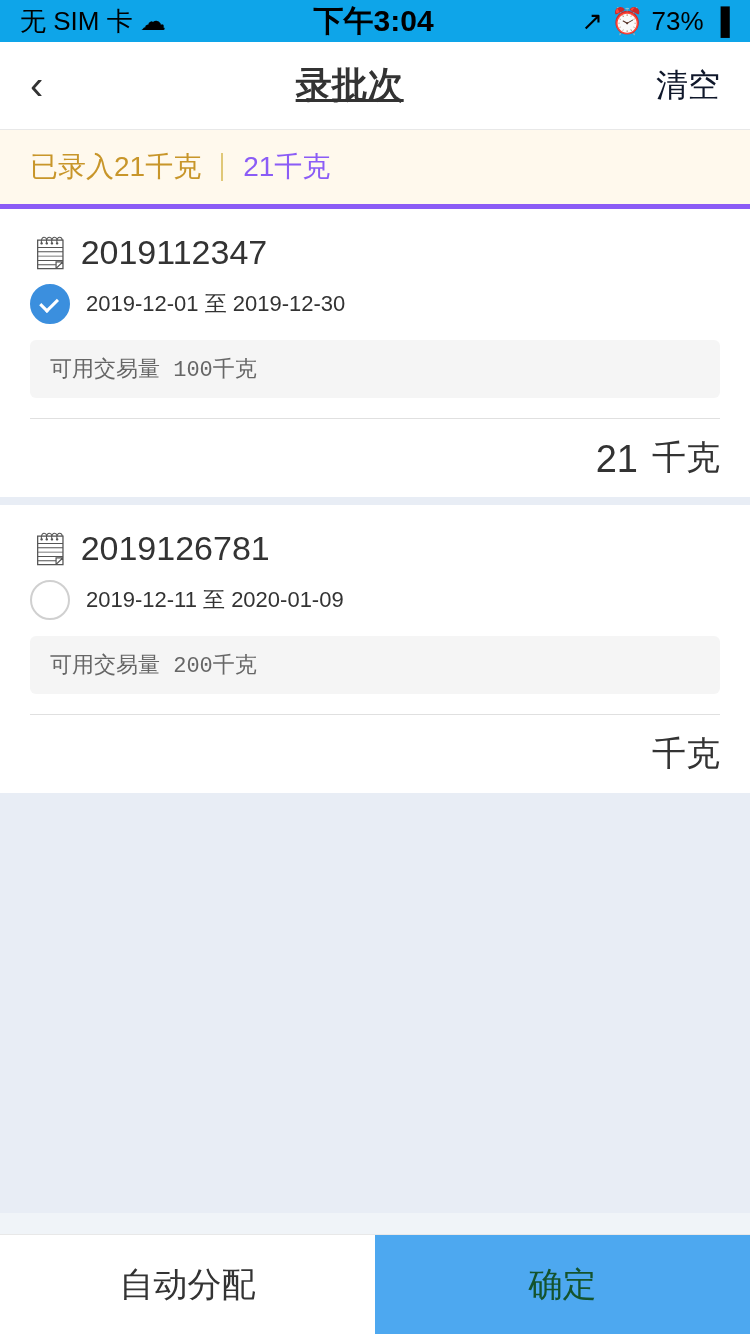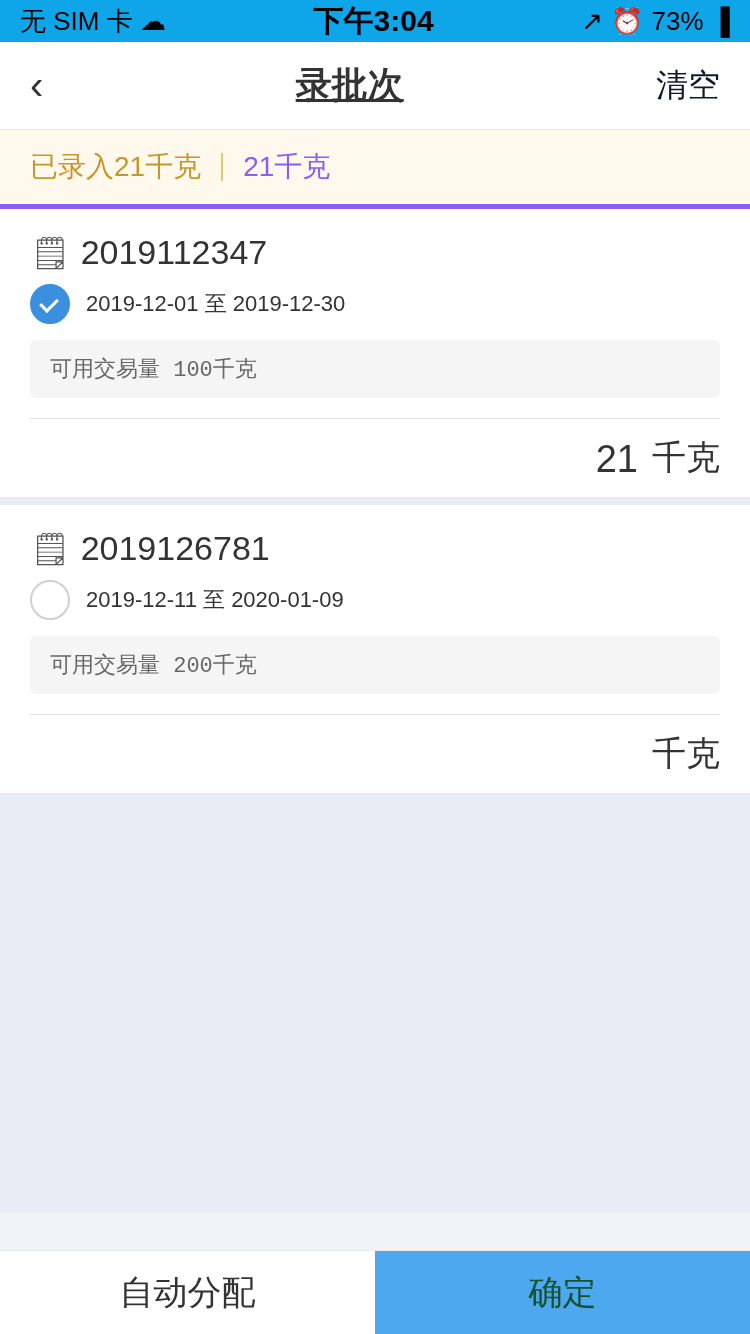--- a/index.html
+++ b/index.html
@@ -221,21 +221,21 @@
       flex: 1;
       min-height: 400px;
     }
 
     
     .bottom-bar {
       position: fixed;
       bottom: 0;
       left: 0;
       width: 750px;
-      height: 84px;
+      height: 100px;
       display: flex;
       background: #fff;
       border-top: 1px solid #e8e8e8;
     }
     .btn-auto {
       flex: 1;
       display: flex;
       align-items: center;
       justify-content: center;
       font-size: 34px;

